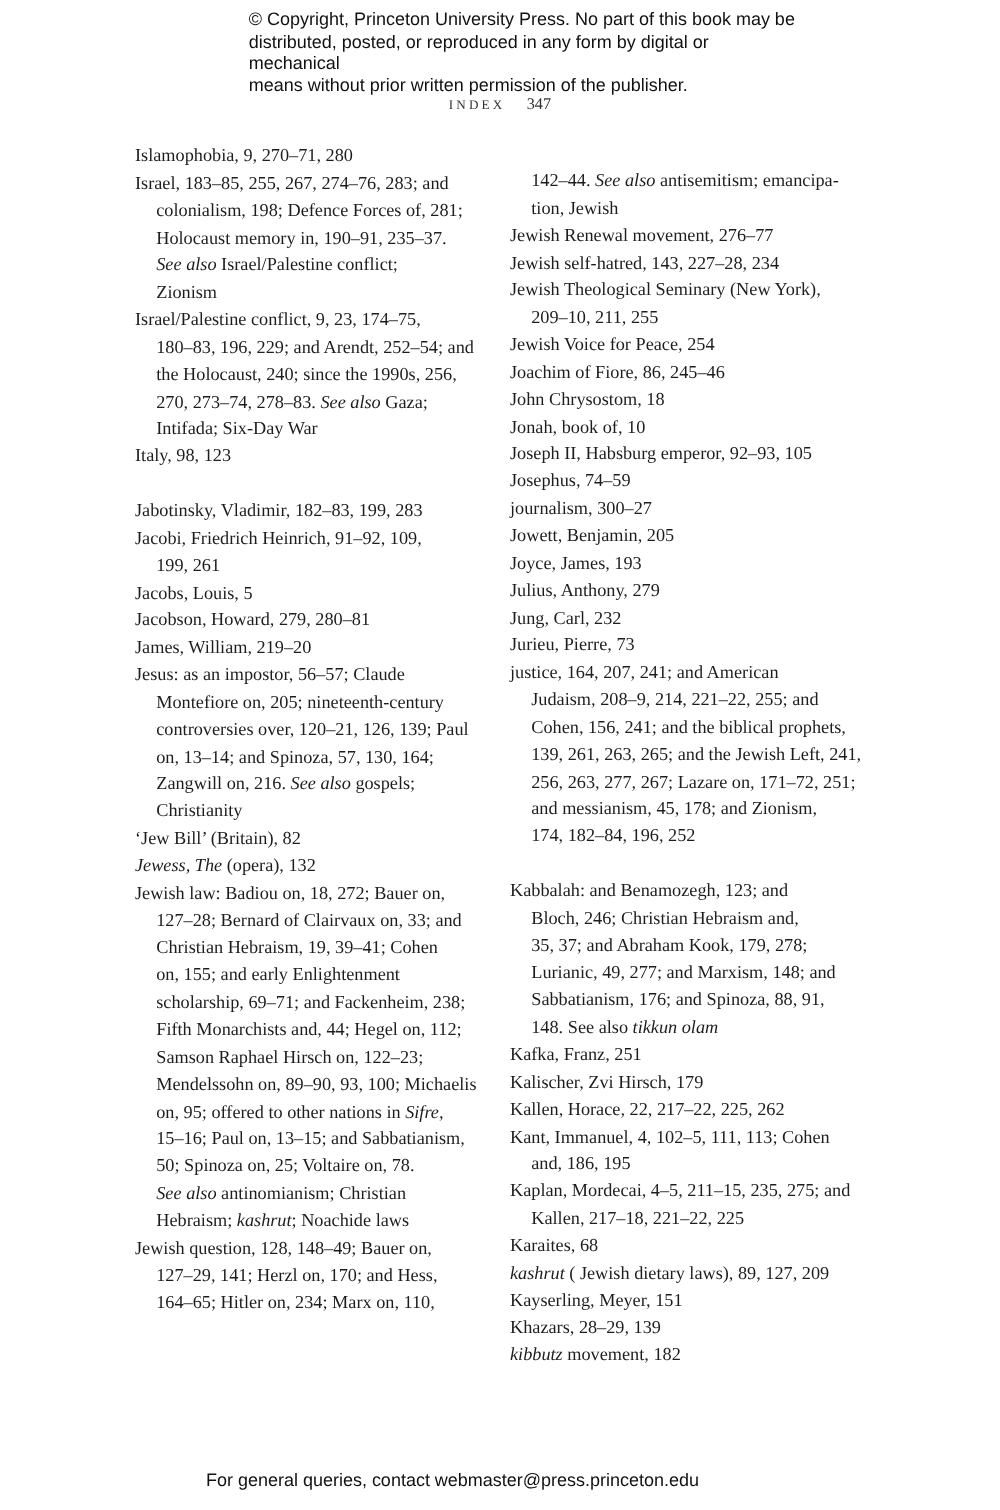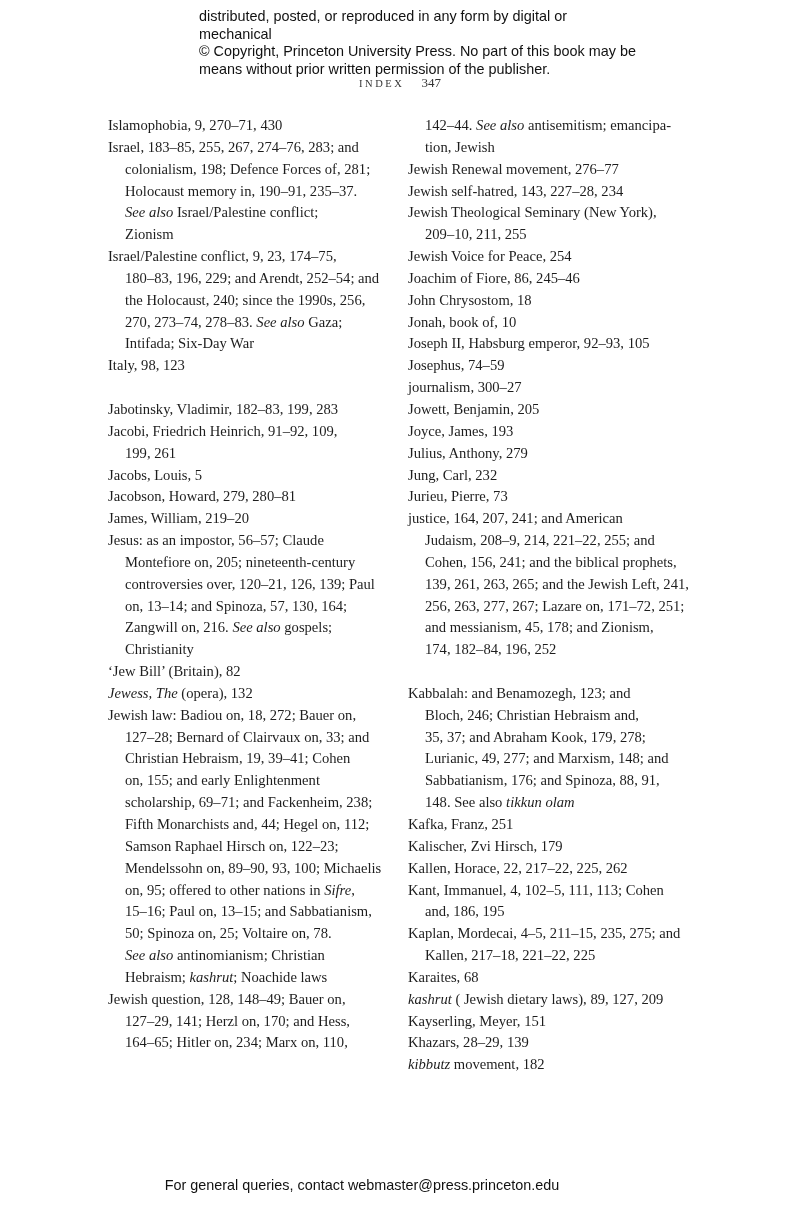--- a/index.html
+++ b/index.html
@@ -14,44 +14,44 @@
   }
   .running-head .rh-title { letter-spacing: 2.5px; font-size: 10.5px; }
   .running-head .rh-page { margin-left: 14px; font-size: 13px; text-align: right; }
   .col {
     position: absolute; top: 115px; width: 285px;
     font-family: "Liberation Serif", serif; font-size: 14.6px; line-height: 21.85px; color: #1d1d1d;
   }
   .col.left { left: 108px; }
   .col.right { left: 408px; }
   .entry { padding-left: 17px; text-indent: -17px; }
-  .entry.cont { padding-left: 17px; text-indent: 0; }
+  .entry.cont { padding-left: 17px; text-indent: 0; margin-top: 20px; }
   .gap { height: 21.85px; }
   .footer {
     position: absolute; left: 0; width: 724px; top: 1177px; text-align: center;
     font-family: "Liberation Sans", sans-serif; font-size: 14.4px; color: #111;
   }
   i { font-style: italic; }
 </style>
 </head>
 <body>
 
 <div class="copyright">
+  <div>© Copyright, Princeton University Press. No part of this book may be</div>
   <div>distributed, posted, or reproduced in any form by digital or mechanical</div>
-  <div>© Copyright, Princeton University Press. No part of this book may be</div>
   <div>means without prior written permission of the publisher.</div>
 </div>
 
 <div class="running-head">
   <span class="rh-title">INDEX</span>
   <span class="rh-page">347</span>
 </div>
 
 <div class="col left">
-    <div class="entry">Islamophobia, 9, 270–71, 430</div>
+    <div class="entry">Islamophobia, 9, 270–71, 280</div>
     <div class="entry">Israel, 183–85, 255, 267, 274–76, 283; and<br>colonialism, 198; Defence Forces of, 281;<br>Holocaust memory in, 190–91, 235–37.<br><i>See also</i> Israel/Palestine conflict;<br>Zionism</div>
     <div class="entry">Israel/Palestine conflict, 9, 23, 174–75,<br>180–83, 196, 229; and Arendt, 252–54; and<br>the Holocaust, 240; since the 1990s, 256,<br>270, 273–74, 278–83. <i>See also</i> Gaza;<br>Intifada; Six-Day War</div>
     <div class="entry">Italy, 98, 123</div>
     <div class="gap"></div>
     <div class="entry">Jabotinsky, Vladimir, 182–83, 199, 283</div>
     <div class="entry">Jacobi, Friedrich Heinrich, 91–92, 109,<br>199, 261</div>
     <div class="entry">Jacobs, Louis, 5</div>
     <div class="entry">Jacobson, Howard, 279, 280–81</div>
     <div class="entry">James, William, 219–20</div>
     <div class="entry">Jesus: as an impostor, 56–57; Claude<br>Montefiore on, 205; nineteenth-century<br>controversies over, 120–21, 126, 139; Paul<br>on, 13–14; and Spinoza, 57, 130, 164;<br>Zangwill on, 216. <i>See also</i> gospels;<br>Christianity</div>

